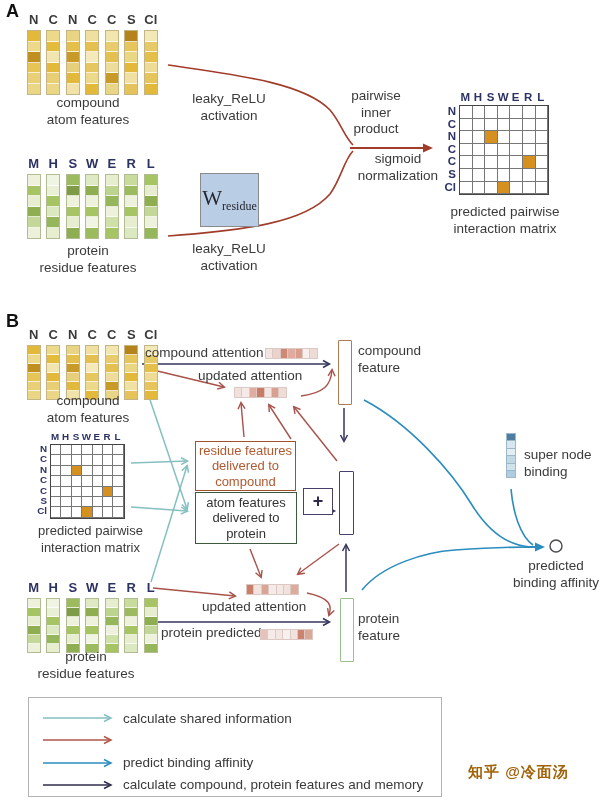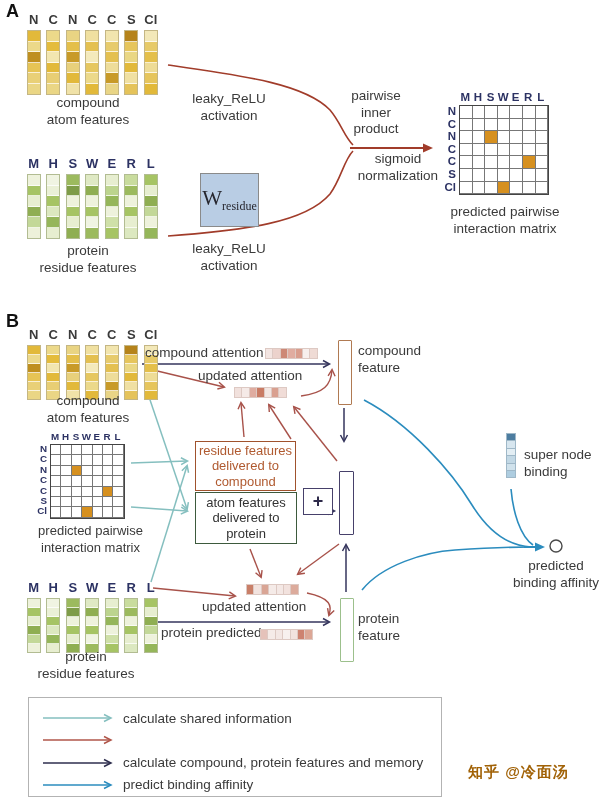--- a/index.html
+++ b/index.html
@@ -715,28 +715,28 @@
         <span class="legend-label">calculate shared information</span>
       </div>
       <div class="legend-row">
         <svg width="84" height="12" class="legend-arrow">
           <line x1="4" y1="6" x2="71" y2="6" stroke="#b0564a" stroke-width="1.5"></line>
           <path d="M65,2.5 L72,6 L65,9.5" fill="none" stroke="#b0564a" stroke-width="1.5"></path>
         </svg>
       </div>
       <div class="legend-row">
         <svg width="84" height="12" class="legend-arrow">
+          <line x1="4" y1="6" x2="71" y2="6" stroke="#2b8cbe" stroke-width="1.5"></line>
+          <path d="M65,2.5 L72,6 L65,9.5" fill="none" stroke="#2b8cbe" stroke-width="1.5"></path>
+        </svg>
+        <span class="legend-label">predict binding affinity</span>
+      </div>
+      <div class="legend-row">
+        <svg width="84" height="12" class="legend-arrow">
           <line x1="4" y1="6" x2="71" y2="6" stroke="#2e2e4e" stroke-width="1.5"></line>
           <path d="M65,2.5 L72,6 L65,9.5" fill="none" stroke="#2e2e4e" stroke-width="1.5"></path>
         </svg>
         <span class="legend-label">calculate compound, protein features and memory</span>
       </div>
-      <div class="legend-row">
-        <svg width="84" height="12" class="legend-arrow">
-          <line x1="4" y1="6" x2="71" y2="6" stroke="#2b8cbe" stroke-width="1.5"></line>
-          <path d="M65,2.5 L72,6 L65,9.5" fill="none" stroke="#2b8cbe" stroke-width="1.5"></path>
-        </svg>
-        <span class="legend-label">predict binding affinity</span>
-      </div>
     </div>
 
   <div class="watermark" style="left:468px;top:763px">知乎 @冷面汤</div>
 </div>
 
 </body></html>

